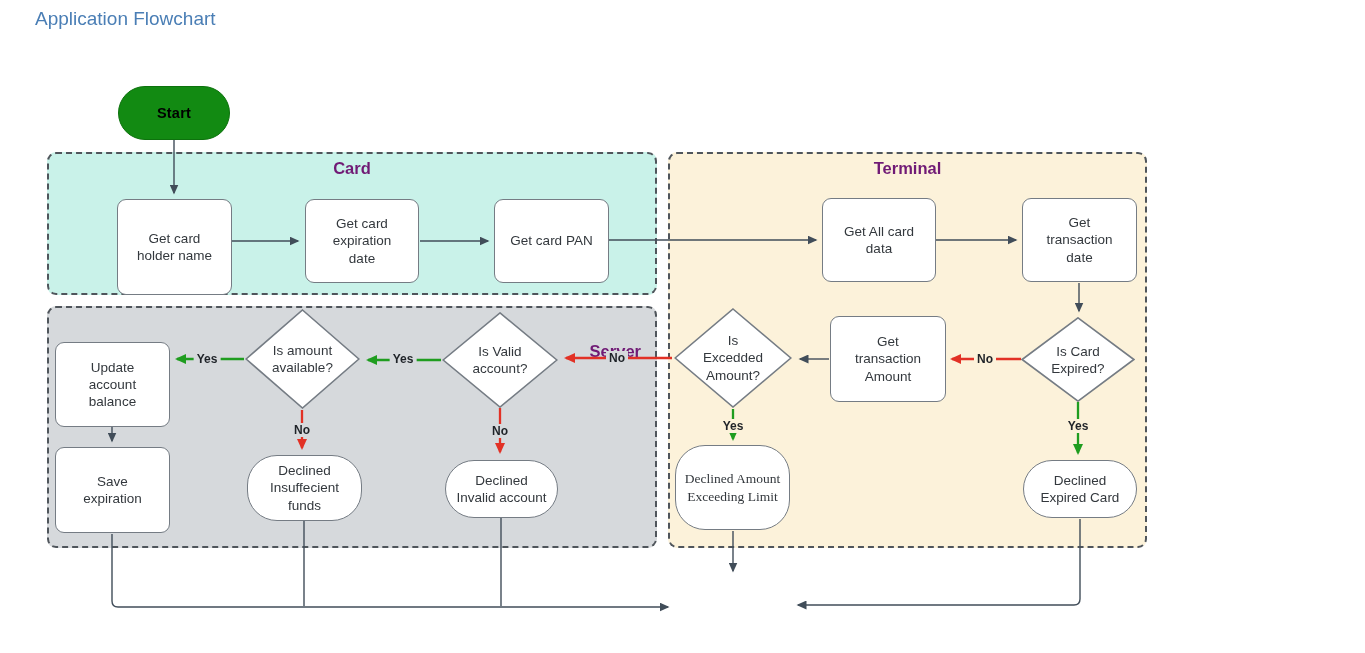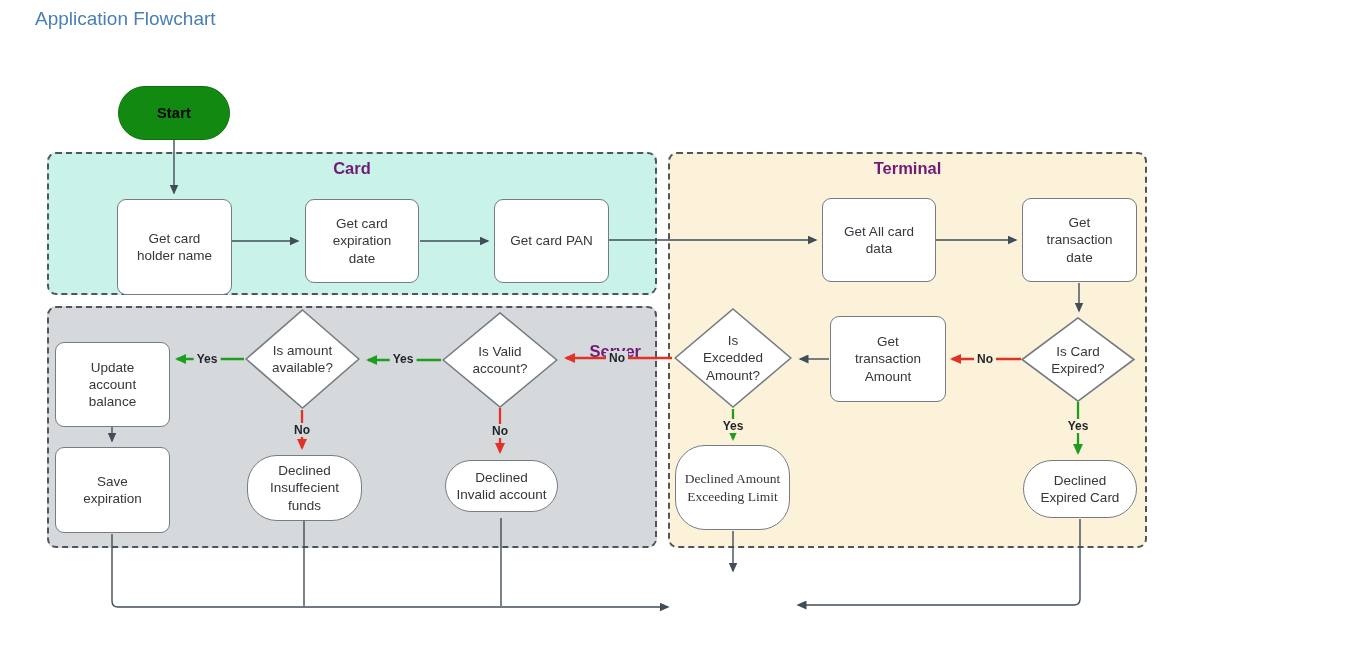--- a/index.html
+++ b/index.html
@@ -144,21 +144,21 @@
 
   <div class="diamond" style="left:442px;top:312px;width:116px;height:96px;">
     <svg viewBox="0 0 100 100" preserveAspectRatio="none">
       <polygon points="50,1 99,50 50,99 1,50" fill="#ffffff" stroke="#757c84" stroke-width="1.6" vector-effect="non-scaling-stroke"></polygon>
     </svg>
     <div class="diamond-text">Is Valid account?</div>
   </div>
 
   <div class="node" style="left:55px;top:447px;width:115px;height:86px;">Save expiration</div>
   <div class="node node-rounded" style="left:247px;top:455px;width:115px;height:66px;">Declined Insuffecient funds</div>
-  <div class="node node-rounded" style="left:445px;top:460px;width:113px;height:52px;">Declined Invalid account</div>
+  <div class="node node-rounded" style="left:445px;top:460px;width:113px;height:58px;">Declined Invalid account</div>
 
   <div class="elabel on-cream" style="left:985px;top:359px;">No</div>
   <div class="elabel on-cream" style="left:1078px;top:426px;">Yes</div>
   <div class="elabel on-cream" style="left:733px;top:426px;">Yes</div>
   <div class="elabel on-gray" style="left:617px;top:358px;">No</div>
   <div class="elabel on-gray" style="left:403px;top:359px;">Yes</div>
   <div class="elabel on-gray" style="left:500px;top:431px;">No</div>
   <div class="elabel on-gray" style="left:207px;top:359px;">Yes</div>
   <div class="elabel on-gray" style="left:302px;top:430px;">No</div>
 

